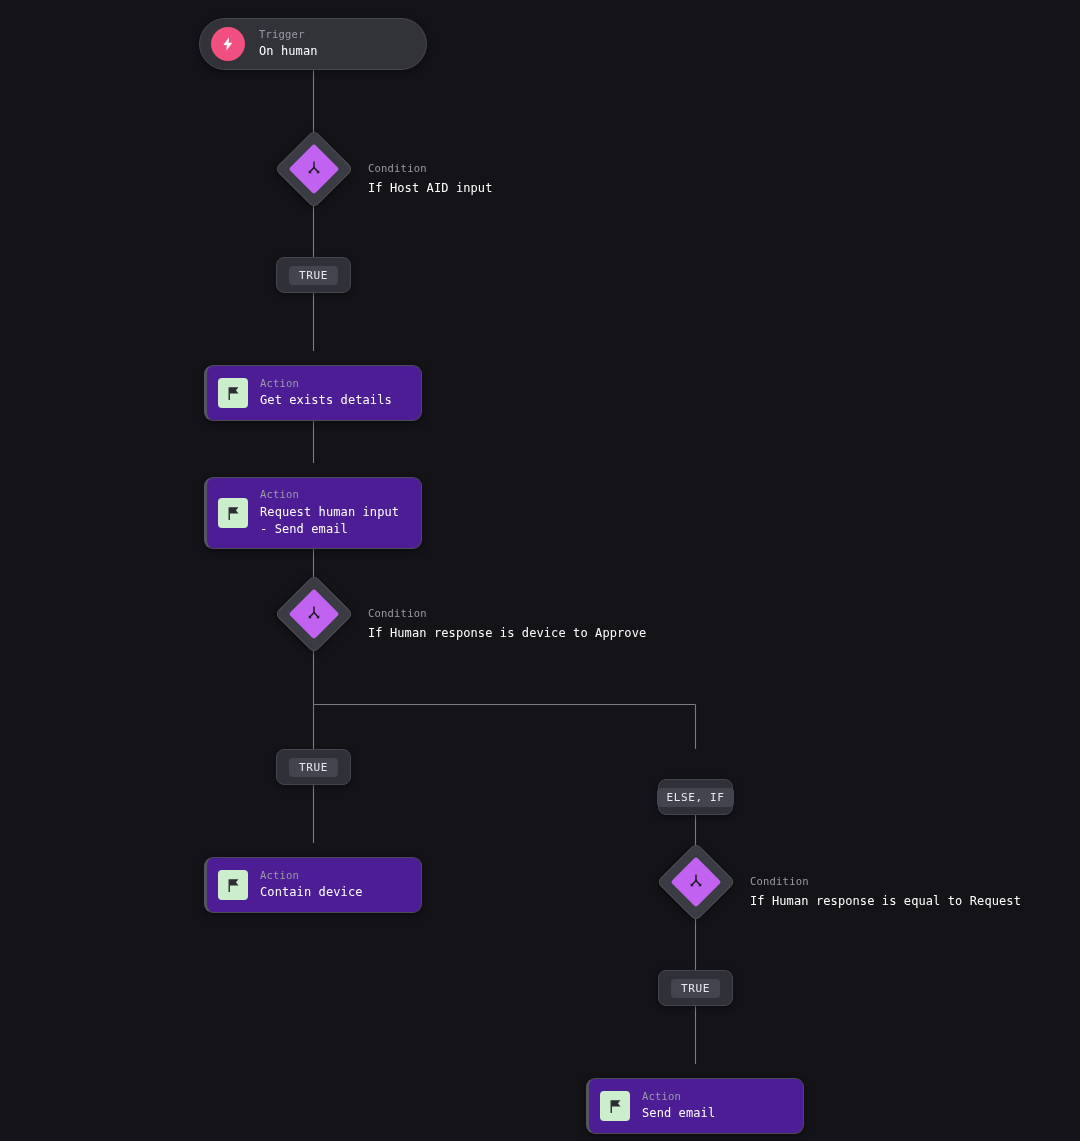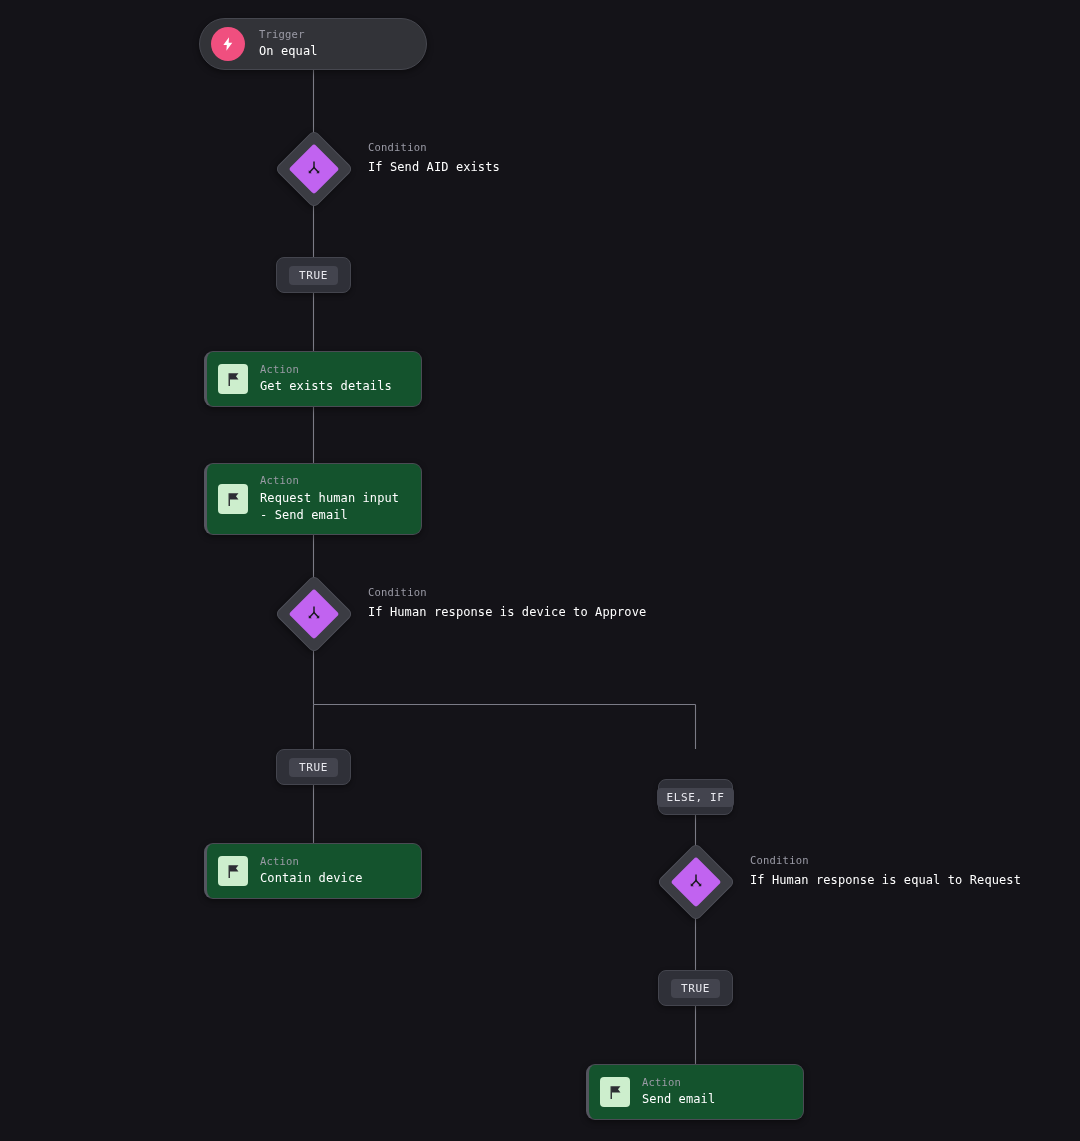--- a/index.html
+++ b/index.html
@@ -58,29 +58,30 @@
     justify-content: center;
     flex: 0 0 auto;
   }
   .trigger-text { display: flex; flex-direction: column; gap: 2px; min-width:0; }
 
   
   .action-card {
     display: flex;
     align-items: center;
     gap: 12px;
-    background: #14532d;
+    background: #4c1d95;
     border: 1px solid #4a4b54;
     border-left: 3px solid #54555f;
     border-radius: 9px;
     padding: 10px 14px 10px 11px;
     box-sizing: border-box;
     width: 218px;
     min-height: 56px;
     box-shadow: 0 2px 6px rgba(0,0,0,.45);
+    margin-top: 14px;
   }
   .action-icon {
     width: 30px;
     height: 30px;
     border-radius: 4px;
     background: #cdeecd;
     display: flex;
     align-items: center;
     justify-content: center;
     flex: 0 0 auto;
@@ -99,21 +100,21 @@
     font-size: 12px;
     color: #ffffff;
     letter-spacing: .1px;
     line-height: 1.45;
   }
 
   
   .cond-node {
     position: absolute;
     display: flex;
-    align-items: flex-start;
+    align-items: flex-end;
   }
   .diamond-outer {
     width: 54px;
     height: 54px;
     background: #3b3c43;
     border: 1px solid #4e4f58;
     transform: rotate(45deg);
     border-radius: 6px;
     display: flex;
     align-items: center;
@@ -203,42 +204,42 @@
 
   <div class="node" style="left:199px; top:18px;">
     <div class="trigger-card">
       <span class="trigger-icon">
         <svg width="16" height="16" viewBox="0 0 24 24" aria-hidden="true">
           <path d="M13.5 2 5 13.6h5.2L9.6 22 18.4 10H13z" fill="#ffffff"></path>
         </svg>
       </span>
       <span class="trigger-text">
         <span class="kind-label">Trigger</span>
-        <span class="title-label">On equal</span>
+        <span class="title-label">On human</span>
       </span>
     </div>
   </div>
 
   <div class="cond-node" style="left:286px; top:141px;">
     <span class="diamond-outer">
       <span class="diamond-inner">
         <svg width="18" height="18" viewBox="0 0 24 24" aria-hidden="true">
           <g stroke="#1b1b20" stroke-width="2" fill="none" stroke-linecap="square">
             <path d="M12 3v7"></path>
             <path d="M12 10 6.5 16"></path>
             <path d="M12 10l5.5 6"></path>
           </g>
           <path d="M5 13.5v4h4z" fill="#1b1b20"></path>
           <path d="M19 13.5v4h-4z" fill="#1b1b20"></path>
         </svg>
       </span>
     </span>
     <span class="cond-text">
       <span class="kind-label">Condition</span>
-      <span class="title-label">If Send AID exists</span>
+      <span class="title-label">If Host AID input</span>
     </span>
   </div>
 
   <div class="node" style="left:276px; top:257px;">
     <div class="badge-box">
       <span class="badge-pill">TRUE</span>
     </div>
   </div>
 
   <div class="node" style="left:204px; top:351px;">

